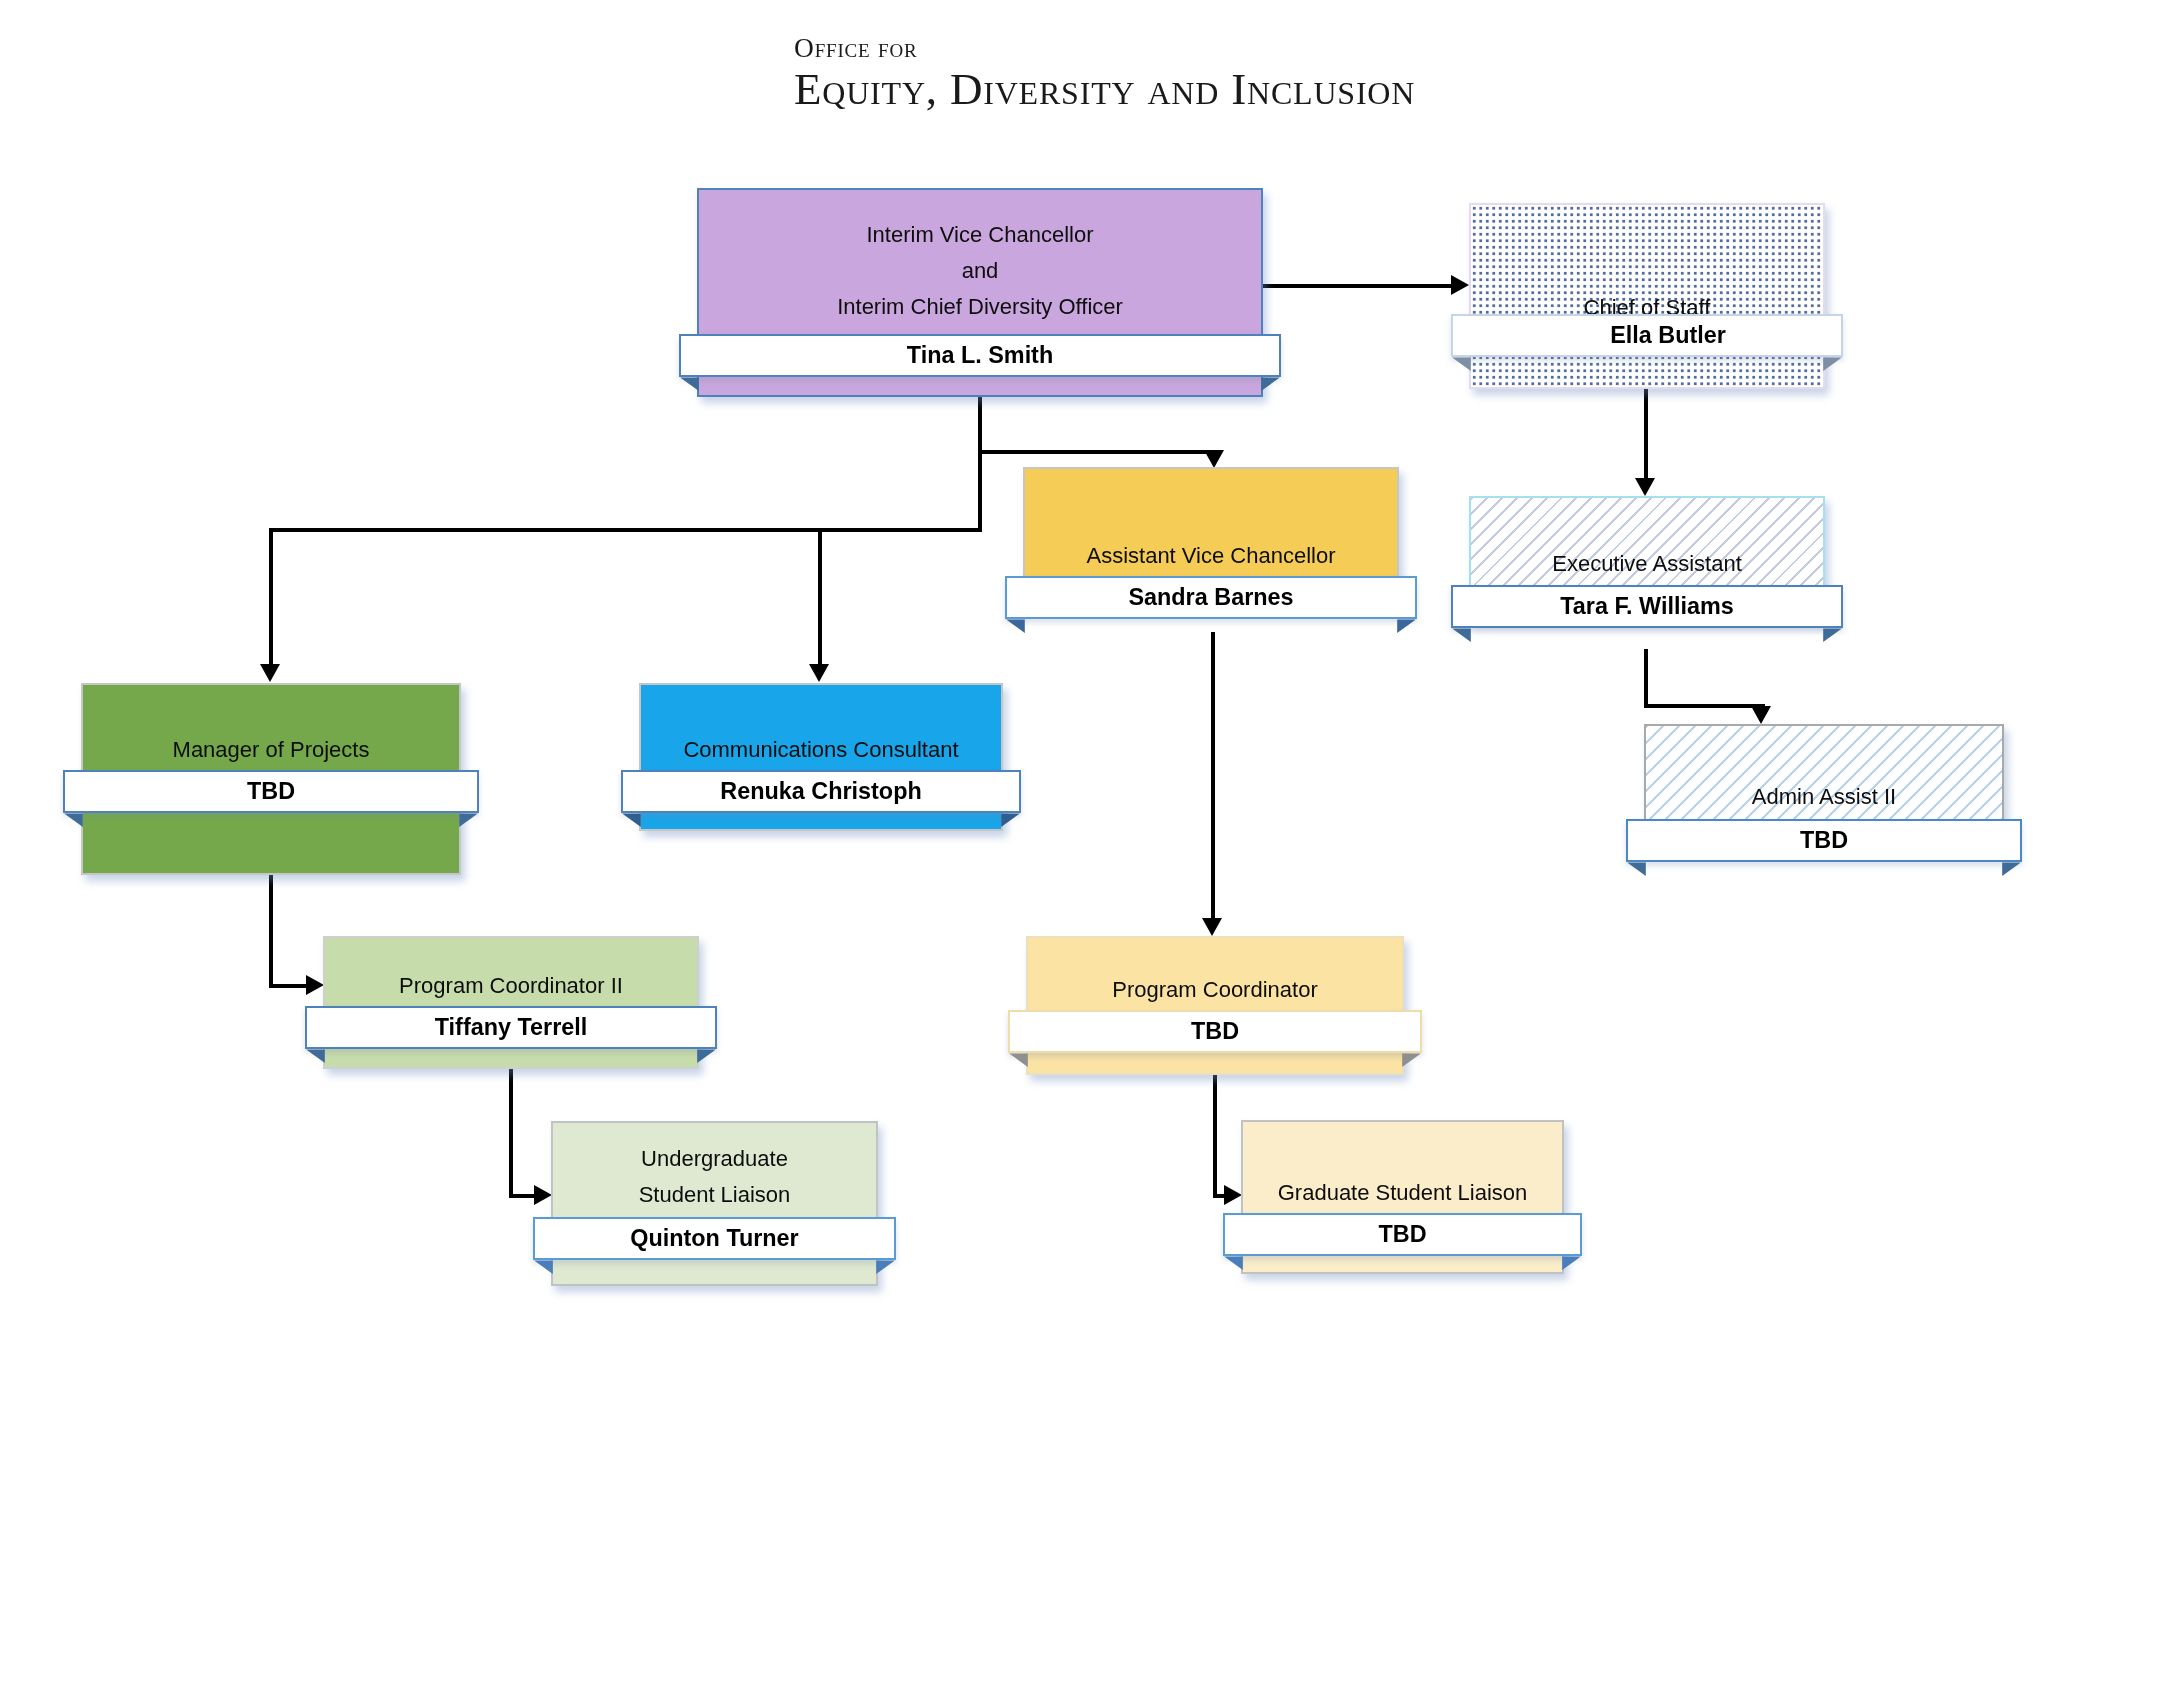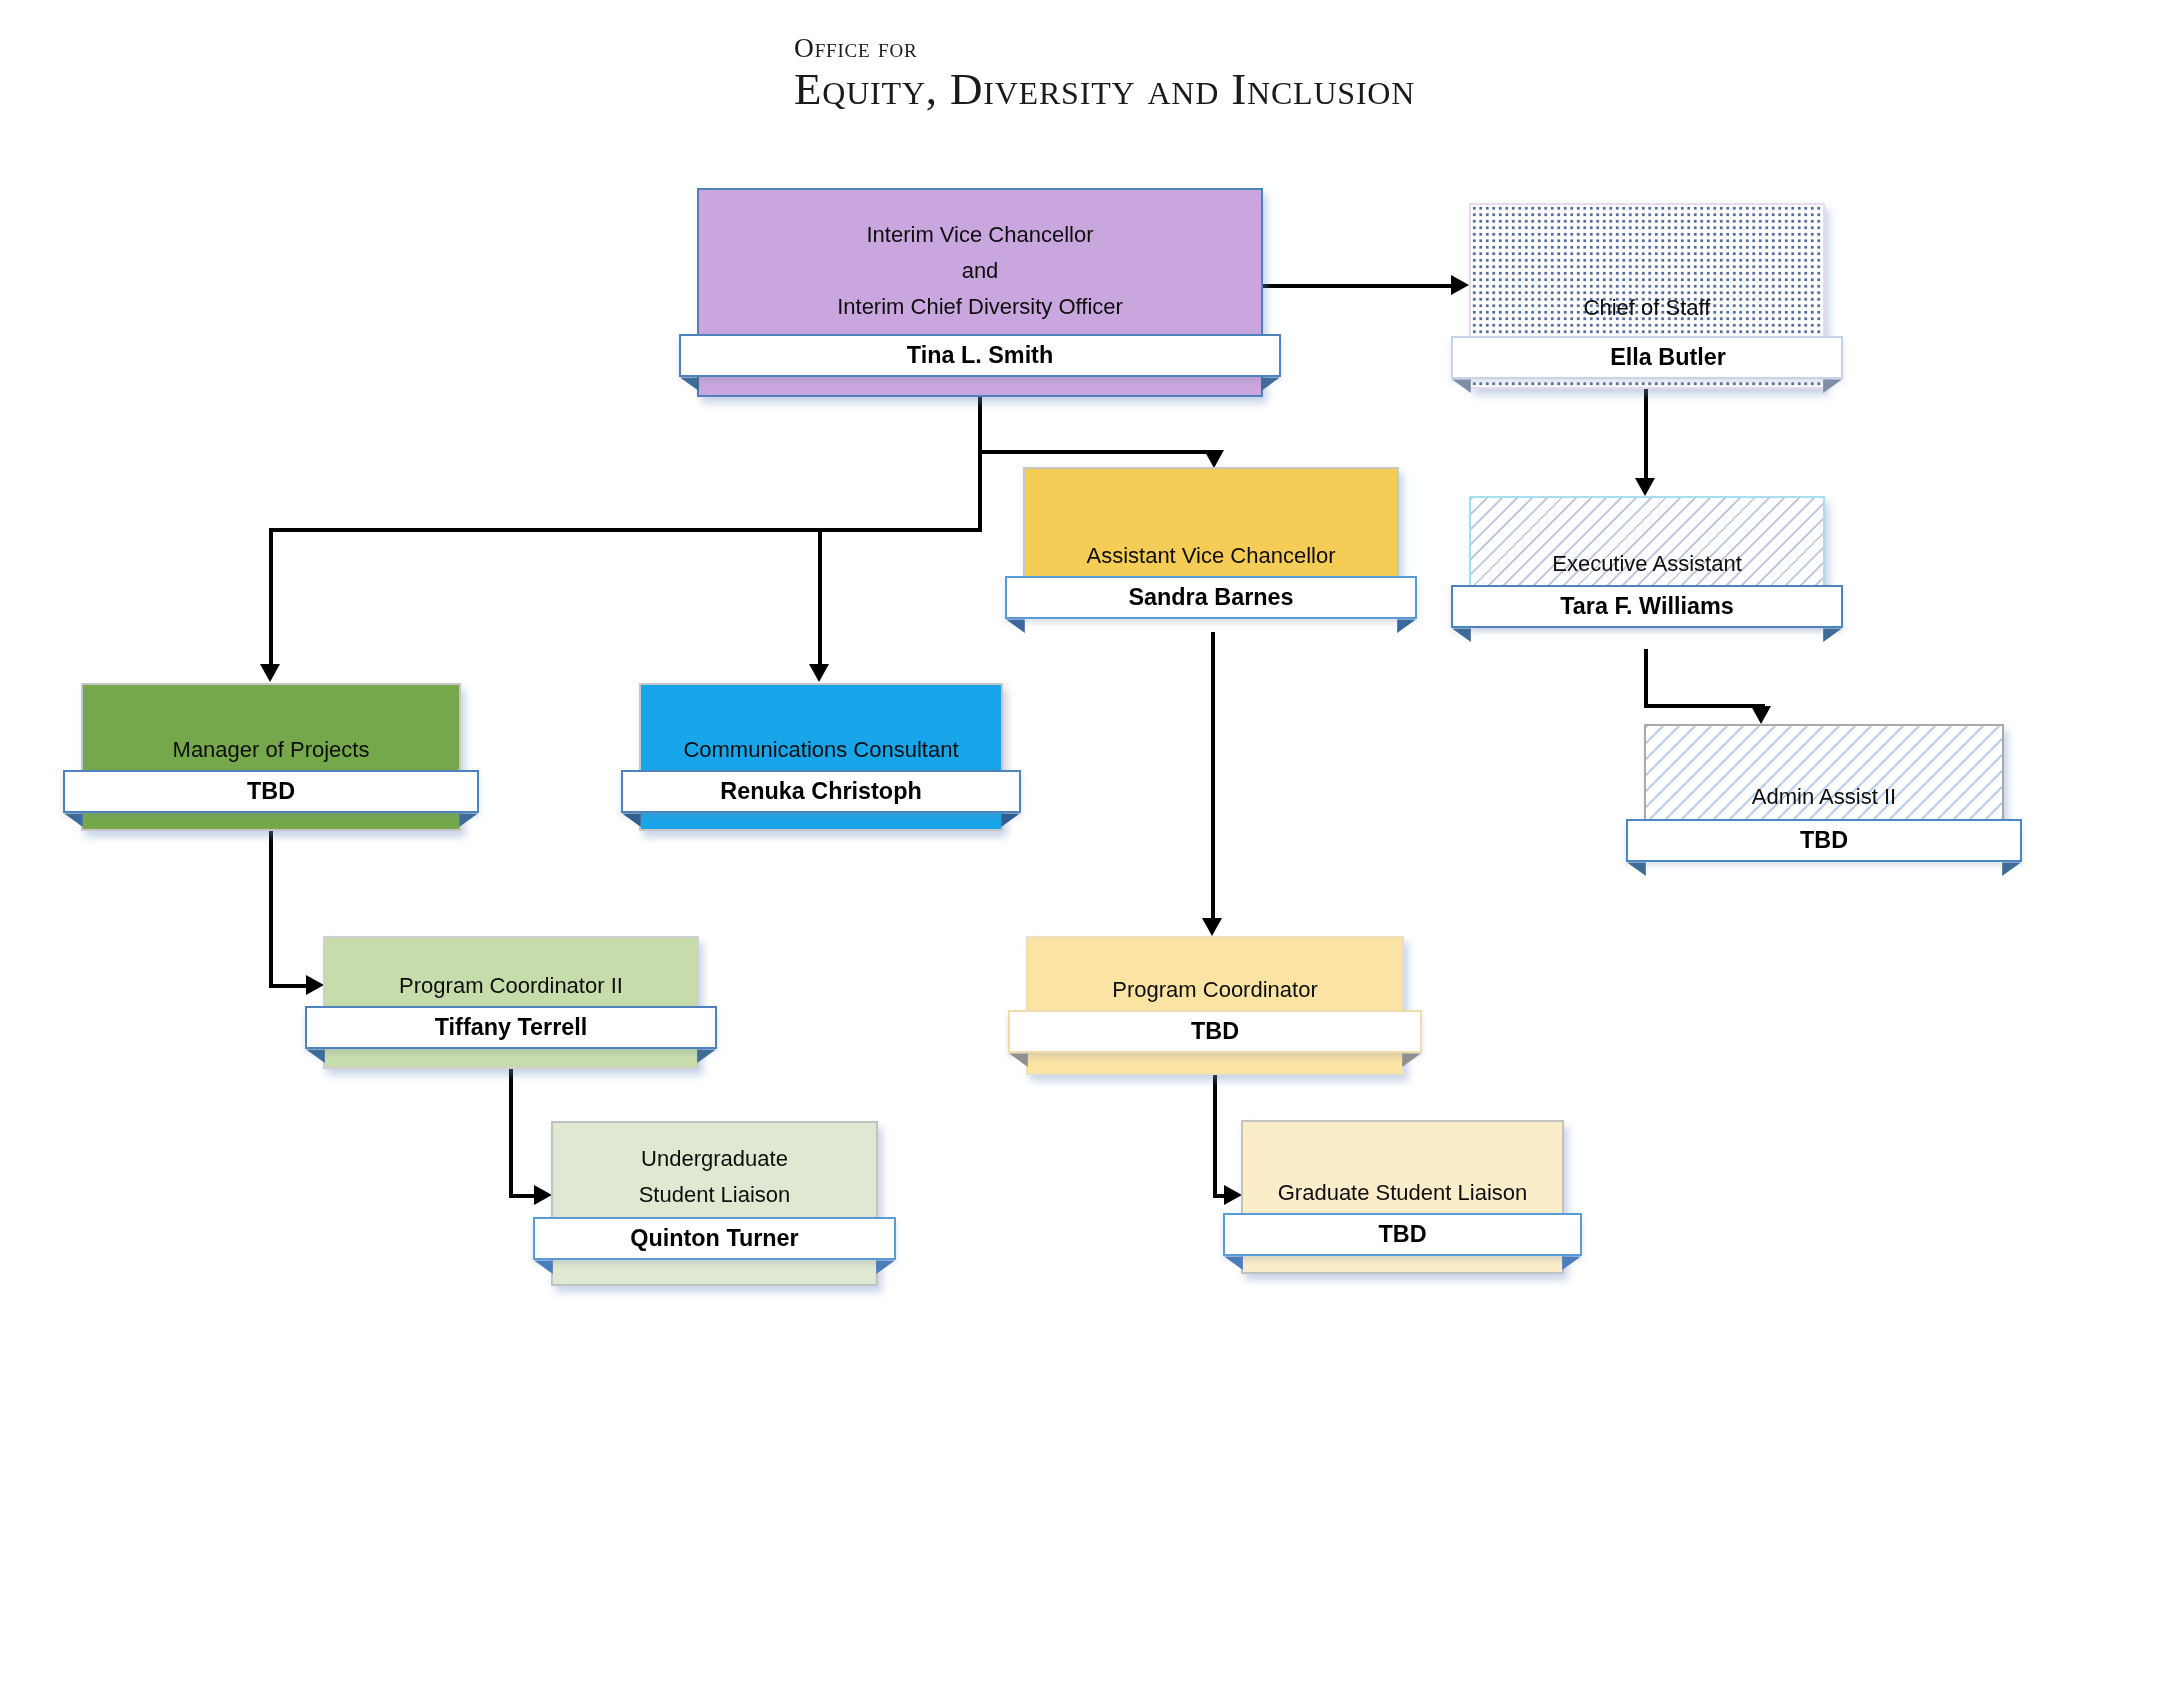--- a/index.html
+++ b/index.html
@@ -87,21 +87,21 @@
     <div class="ribbon" style="top:146px;">
         <span>Tina L. Smith</span>
       </div>
   </div>
 
   <div class="node pattern-dots" style="left: 1469px; top: 203px; width: 356px; height: 186px; --border: #e9d9ef; --rborder: #c7d3e6; --fold: #7d8ea6;">
     <div class="box"></div>
     <div class="title" style="top:87px;">
       <div>Chief of Staff</div>
     </div>
-    <div class="ribbon" style="top:133px;padding-left:42px;">
+    <div class="ribbon" style="top:111px;padding-left:42px;">
         <span>Ella Butler</span>
       </div>
   </div>
 
   <div class="node pattern-hatch" style="left: 1469px; top: 496px; width: 356px; height: 126px; --border: #a8dff0; --rborder: #4f81bd; --fold: #3f6b99;">
     <div class="box"></div>
     <div class="title" style="top:50px;">
       <div>Executive Assistant</div>
     </div>
     <div class="ribbon" style="top:89px;">
@@ -122,21 +122,21 @@
   <div class="node" style="left: 1023px; top: 467px; width: 376px; height: 120px; --fill: #f5cc55; --border: #c6c6c6; --rborder: #5b9bd5; --fold: #3a679c;">
     <div class="box"></div>
     <div class="title" style="top:71px;">
       <div>Assistant Vice Chancellor</div>
     </div>
     <div class="ribbon" style="top:109px;">
         <span>Sandra Barnes</span>
       </div>
   </div>
 
-  <div class="node" style="left: 81px; top: 683px; width: 380px; height: 148px; --fill: #74a84b; --border: #c6c6c6; --rborder: #4f81bd; --fold: #3f6b99;">
+  <div class="node" style="left: 81px; top: 683px; width: 380px; height: 192px; --fill: #74a84b; --border: #c6c6c6; --rborder: #4f81bd; --fold: #3f6b99;">
     <div class="box"></div>
     <div class="title" style="top:49px;">
       <div>Manager of Projects</div>
     </div>
     <div class="ribbon" style="top:87px;">
         <span>TBD</span>
       </div>
   </div>
 
   <div class="node" style="left: 639px; top: 683px; width: 364px; height: 148px; --fill: #18a5e9; --border: #c6c6c6; --rborder: #4f81bd; --fold: #2f5e8f;">

